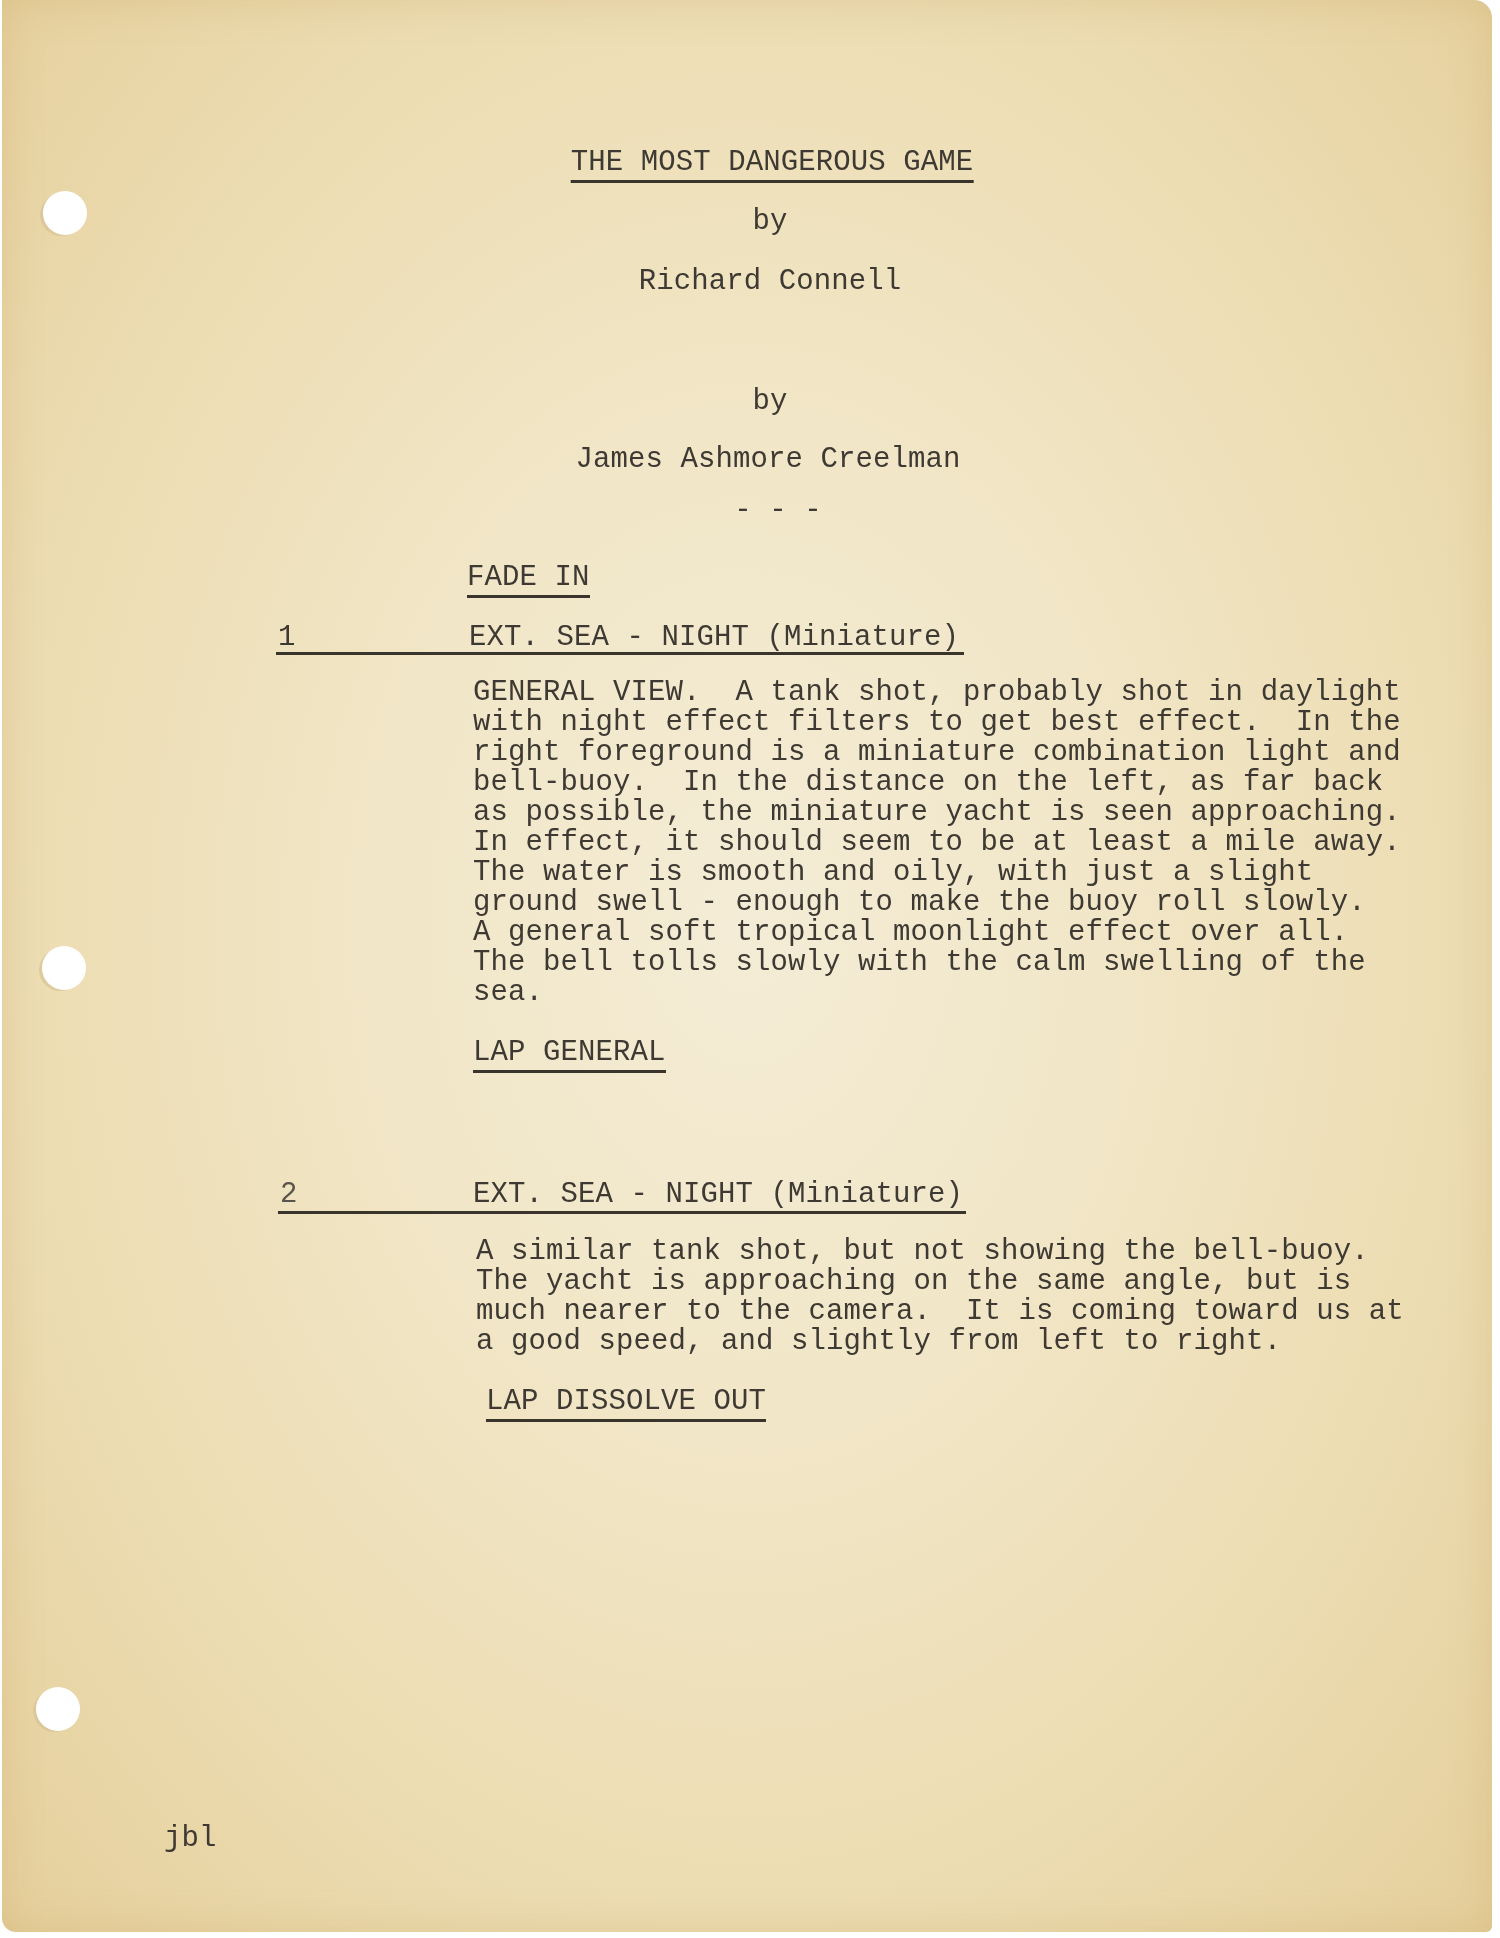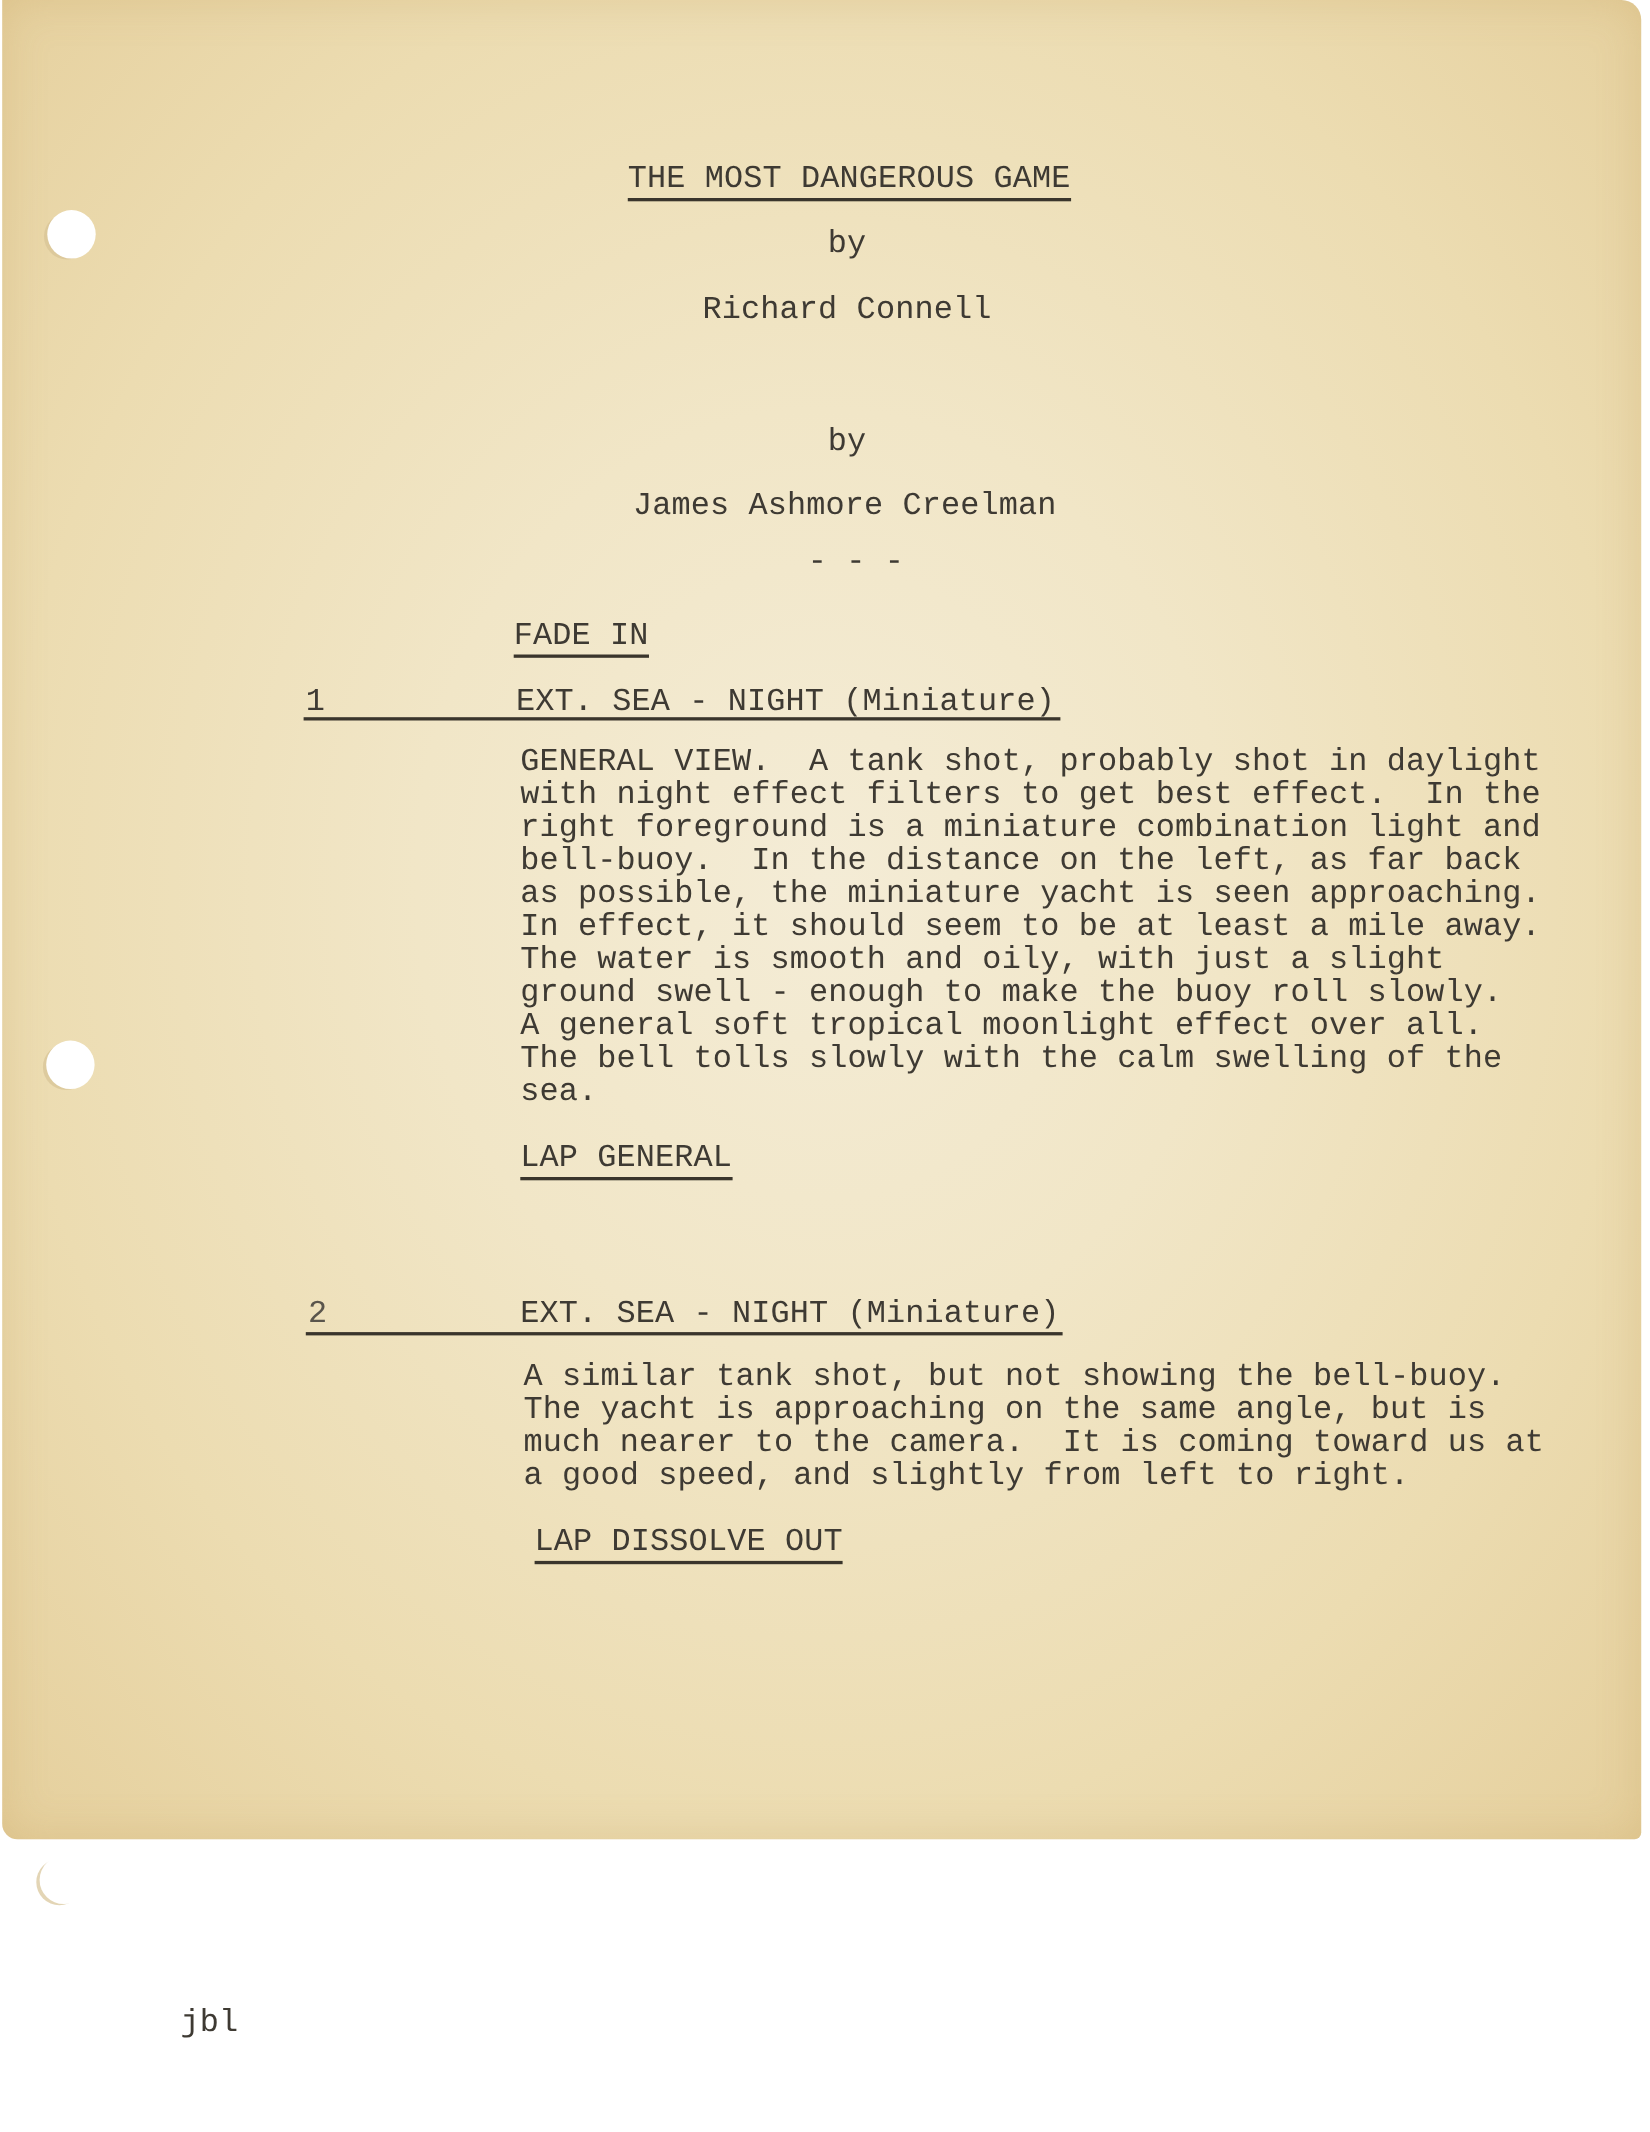--- a/index.html
+++ b/index.html
@@ -1,21 +1,21 @@
 <!DOCTYPE html>
 <html><head>
 <meta charset="utf-8">
 <style>
   html, body { margin:0; padding:0; }
   body {
     width:1500px; height:1938px; position:relative; overflow:hidden;
     background:#ffffff;
   }
   .paper {
-    position:absolute; left:2px; top:0; width:1490px; height:1672px;
+    position:absolute; left:2px; top:0; width:1490px; height:1932px;
     border-radius:0 18px 6px 14px;
     background:
       radial-gradient(ellipse at 50% 48%, #f4ecd6 0%, #f1e6c7 35%, #ecdcb1 70%, #e5cf9c 100%);
     box-shadow: inset 0 0 40px rgba(190,150,80,0.25);
     text-align: right;
   }
   .hole {
     position:absolute; width:44px; height:44px; border-radius:50%;
     background:#ffffff;
     box-shadow: -4px 2px 0 -1px rgba(215,195,150,0.7);

